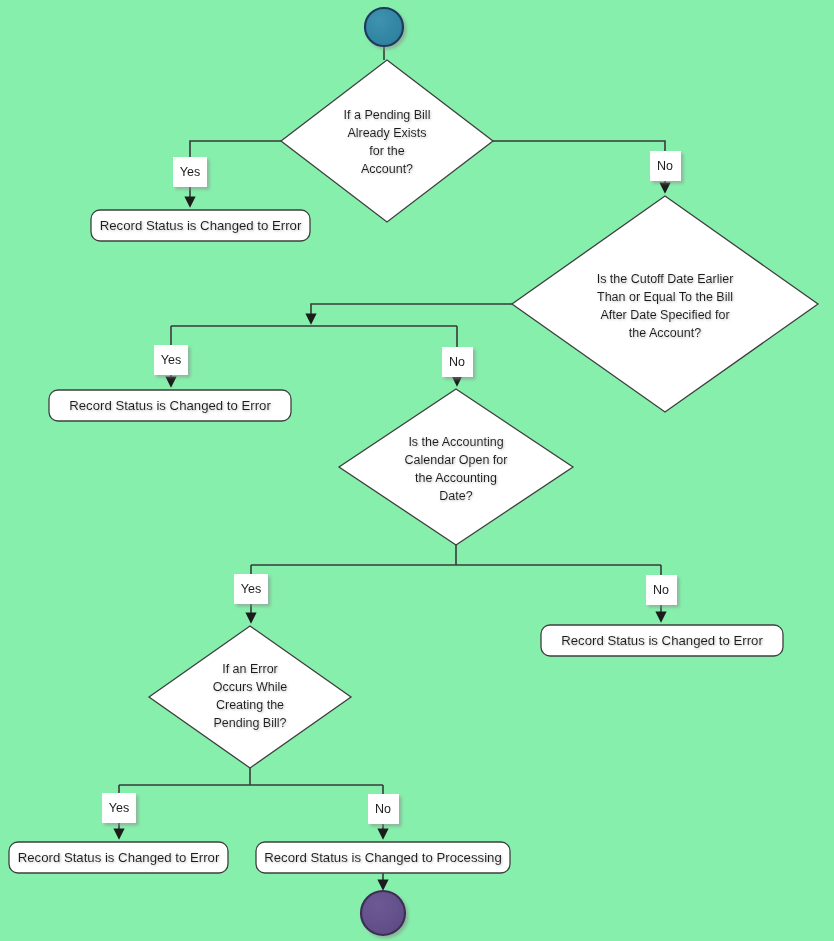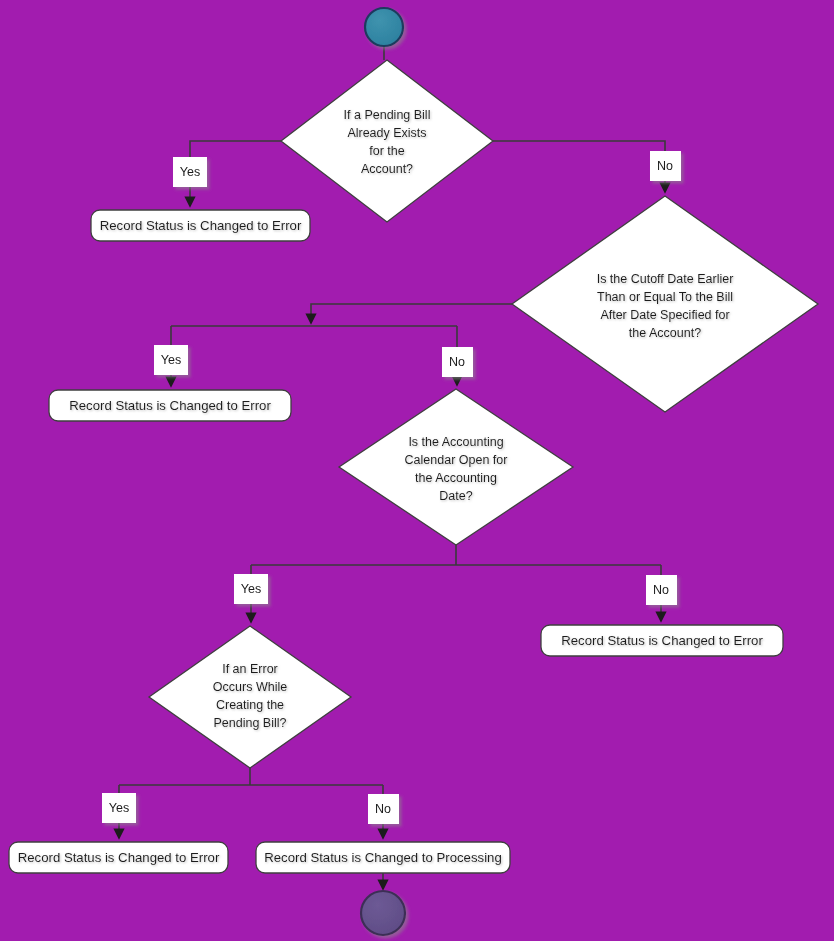--- a/index.html
+++ b/index.html
@@ -7,21 +7,21 @@
     padding: 0;
     background: #ffffff;
   }
   body {
     font-family: "Liberation Sans", sans-serif;
   }
   #flow-wrap {
     position: relative;
     width: 834px;
     height: 941px;
-    background: #a21caf;
+    background: #86efac;
     overflow: hidden;
   }
   svg#flow-svg {
     position: absolute;
     left: 0;
     top: 0;
     width: 834px;
     height: 941px;
     display: block;
   }

